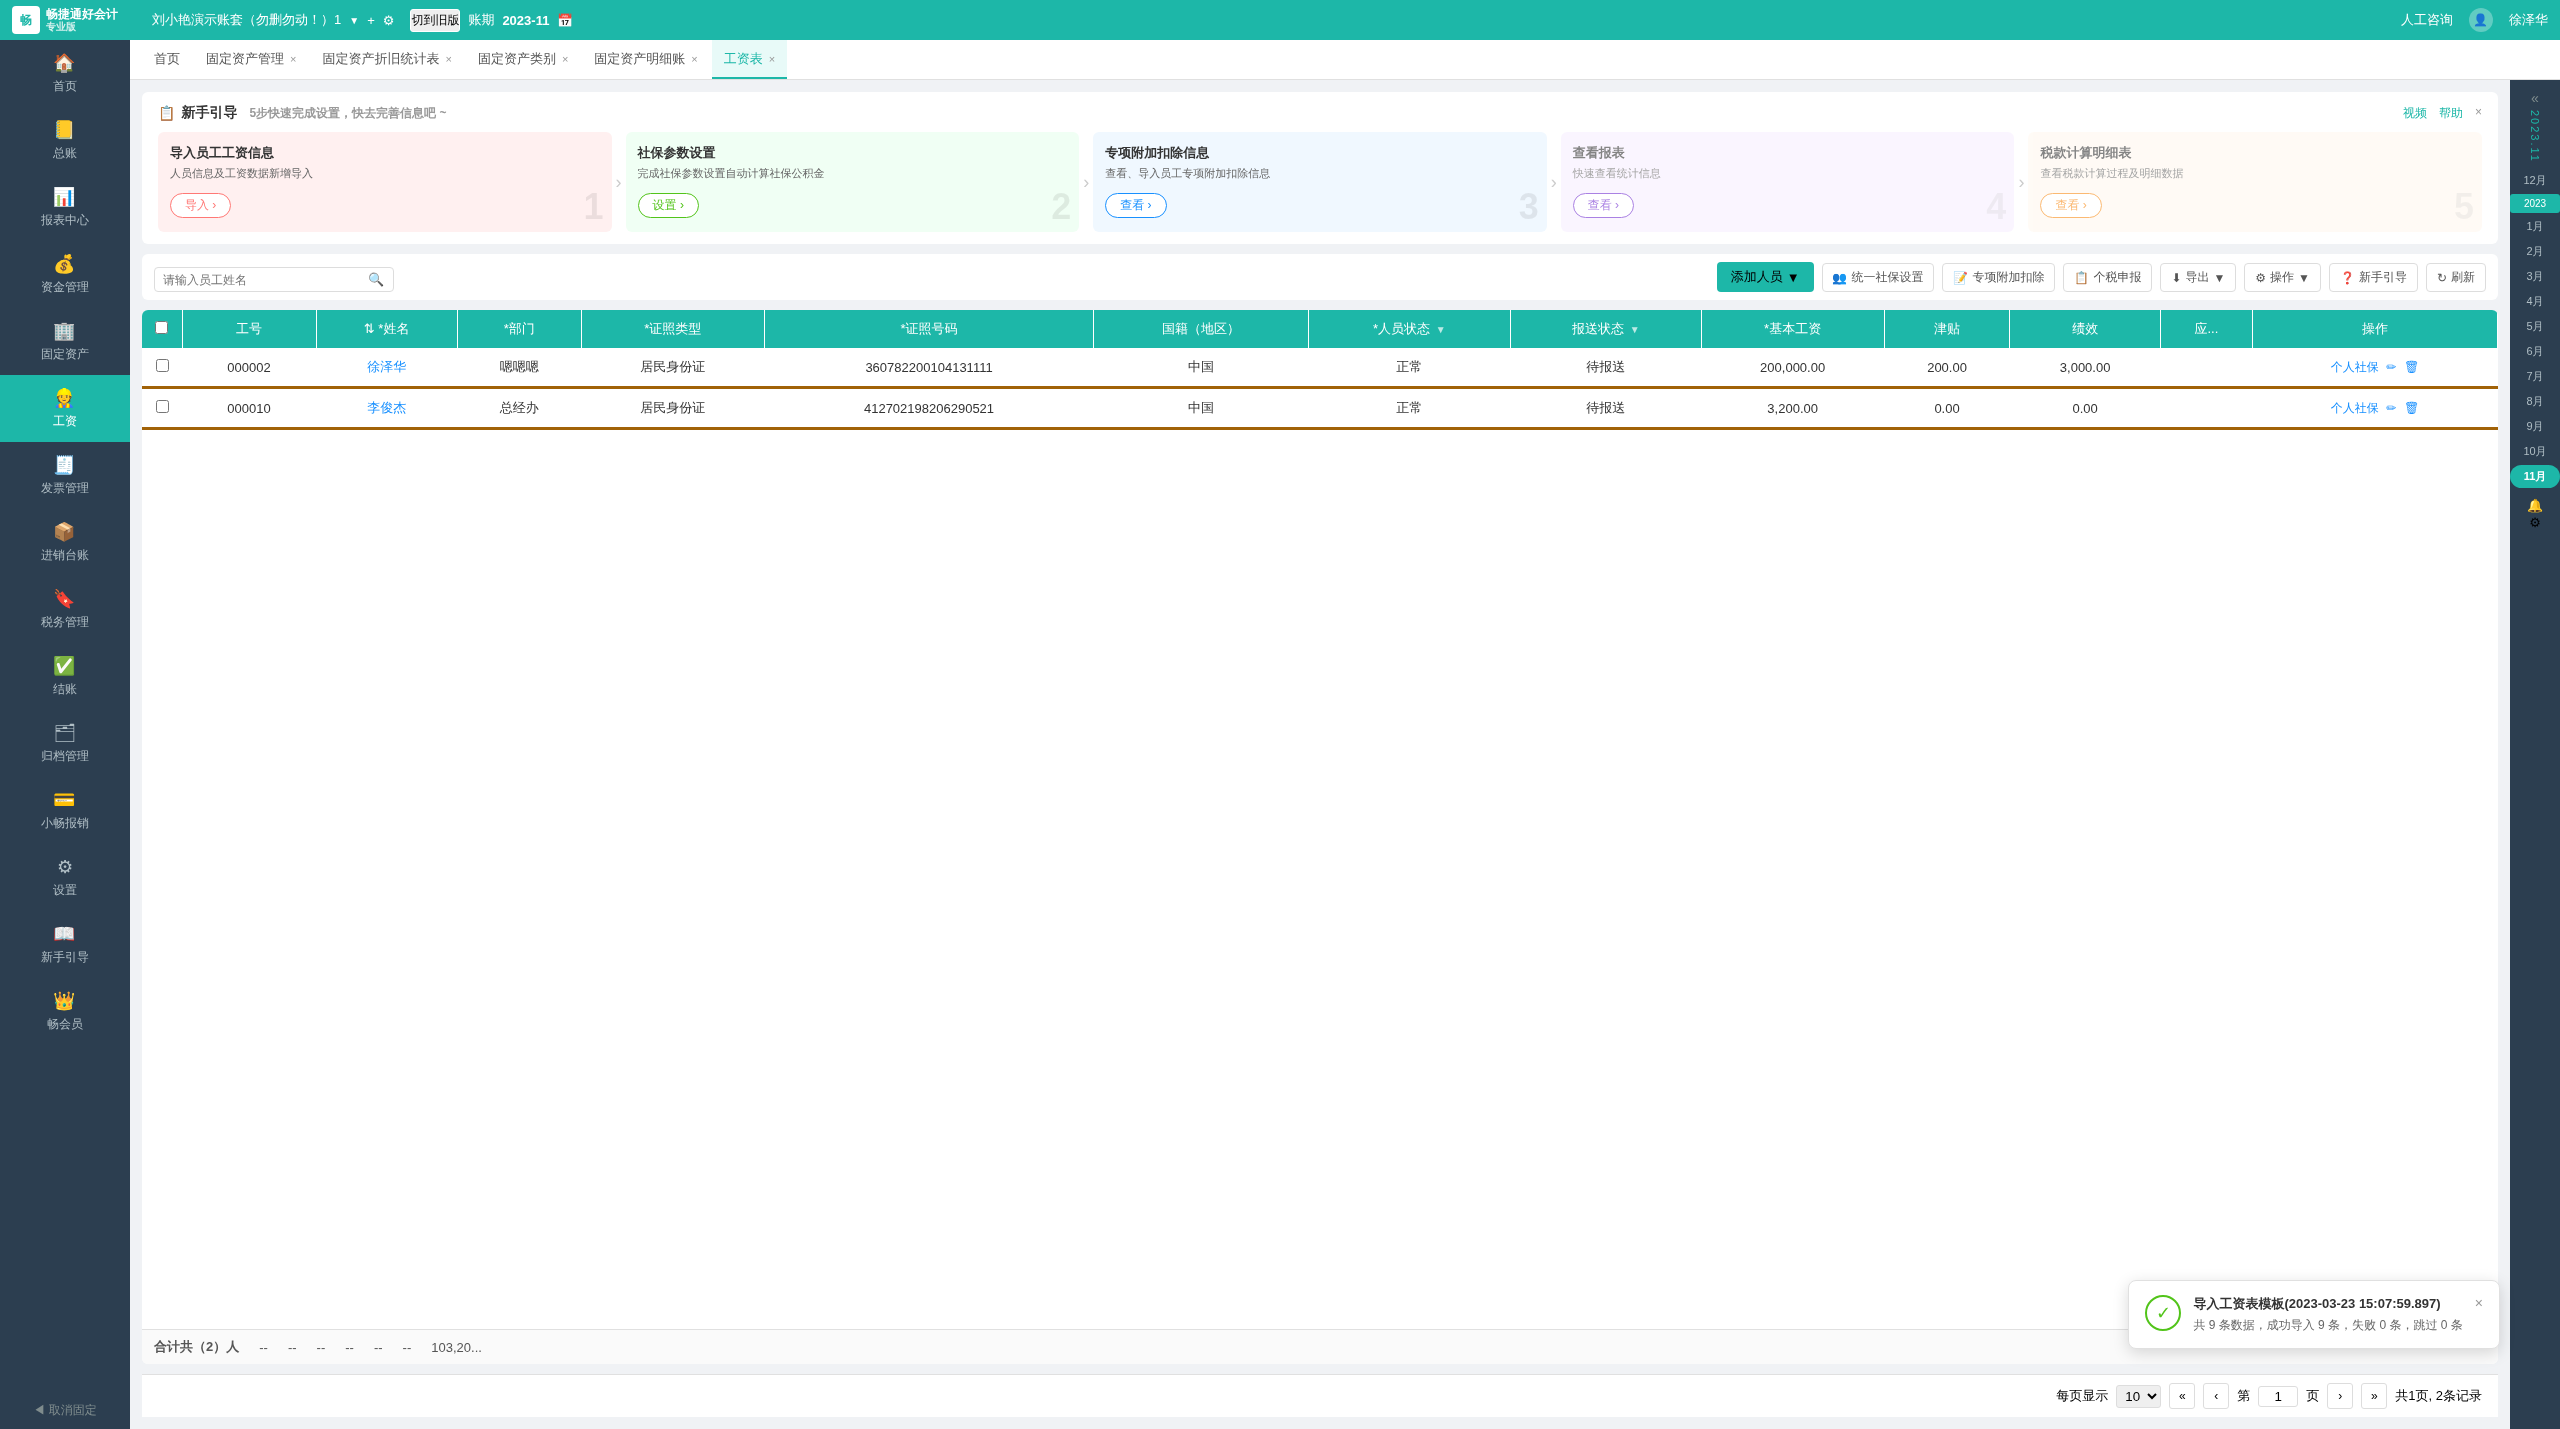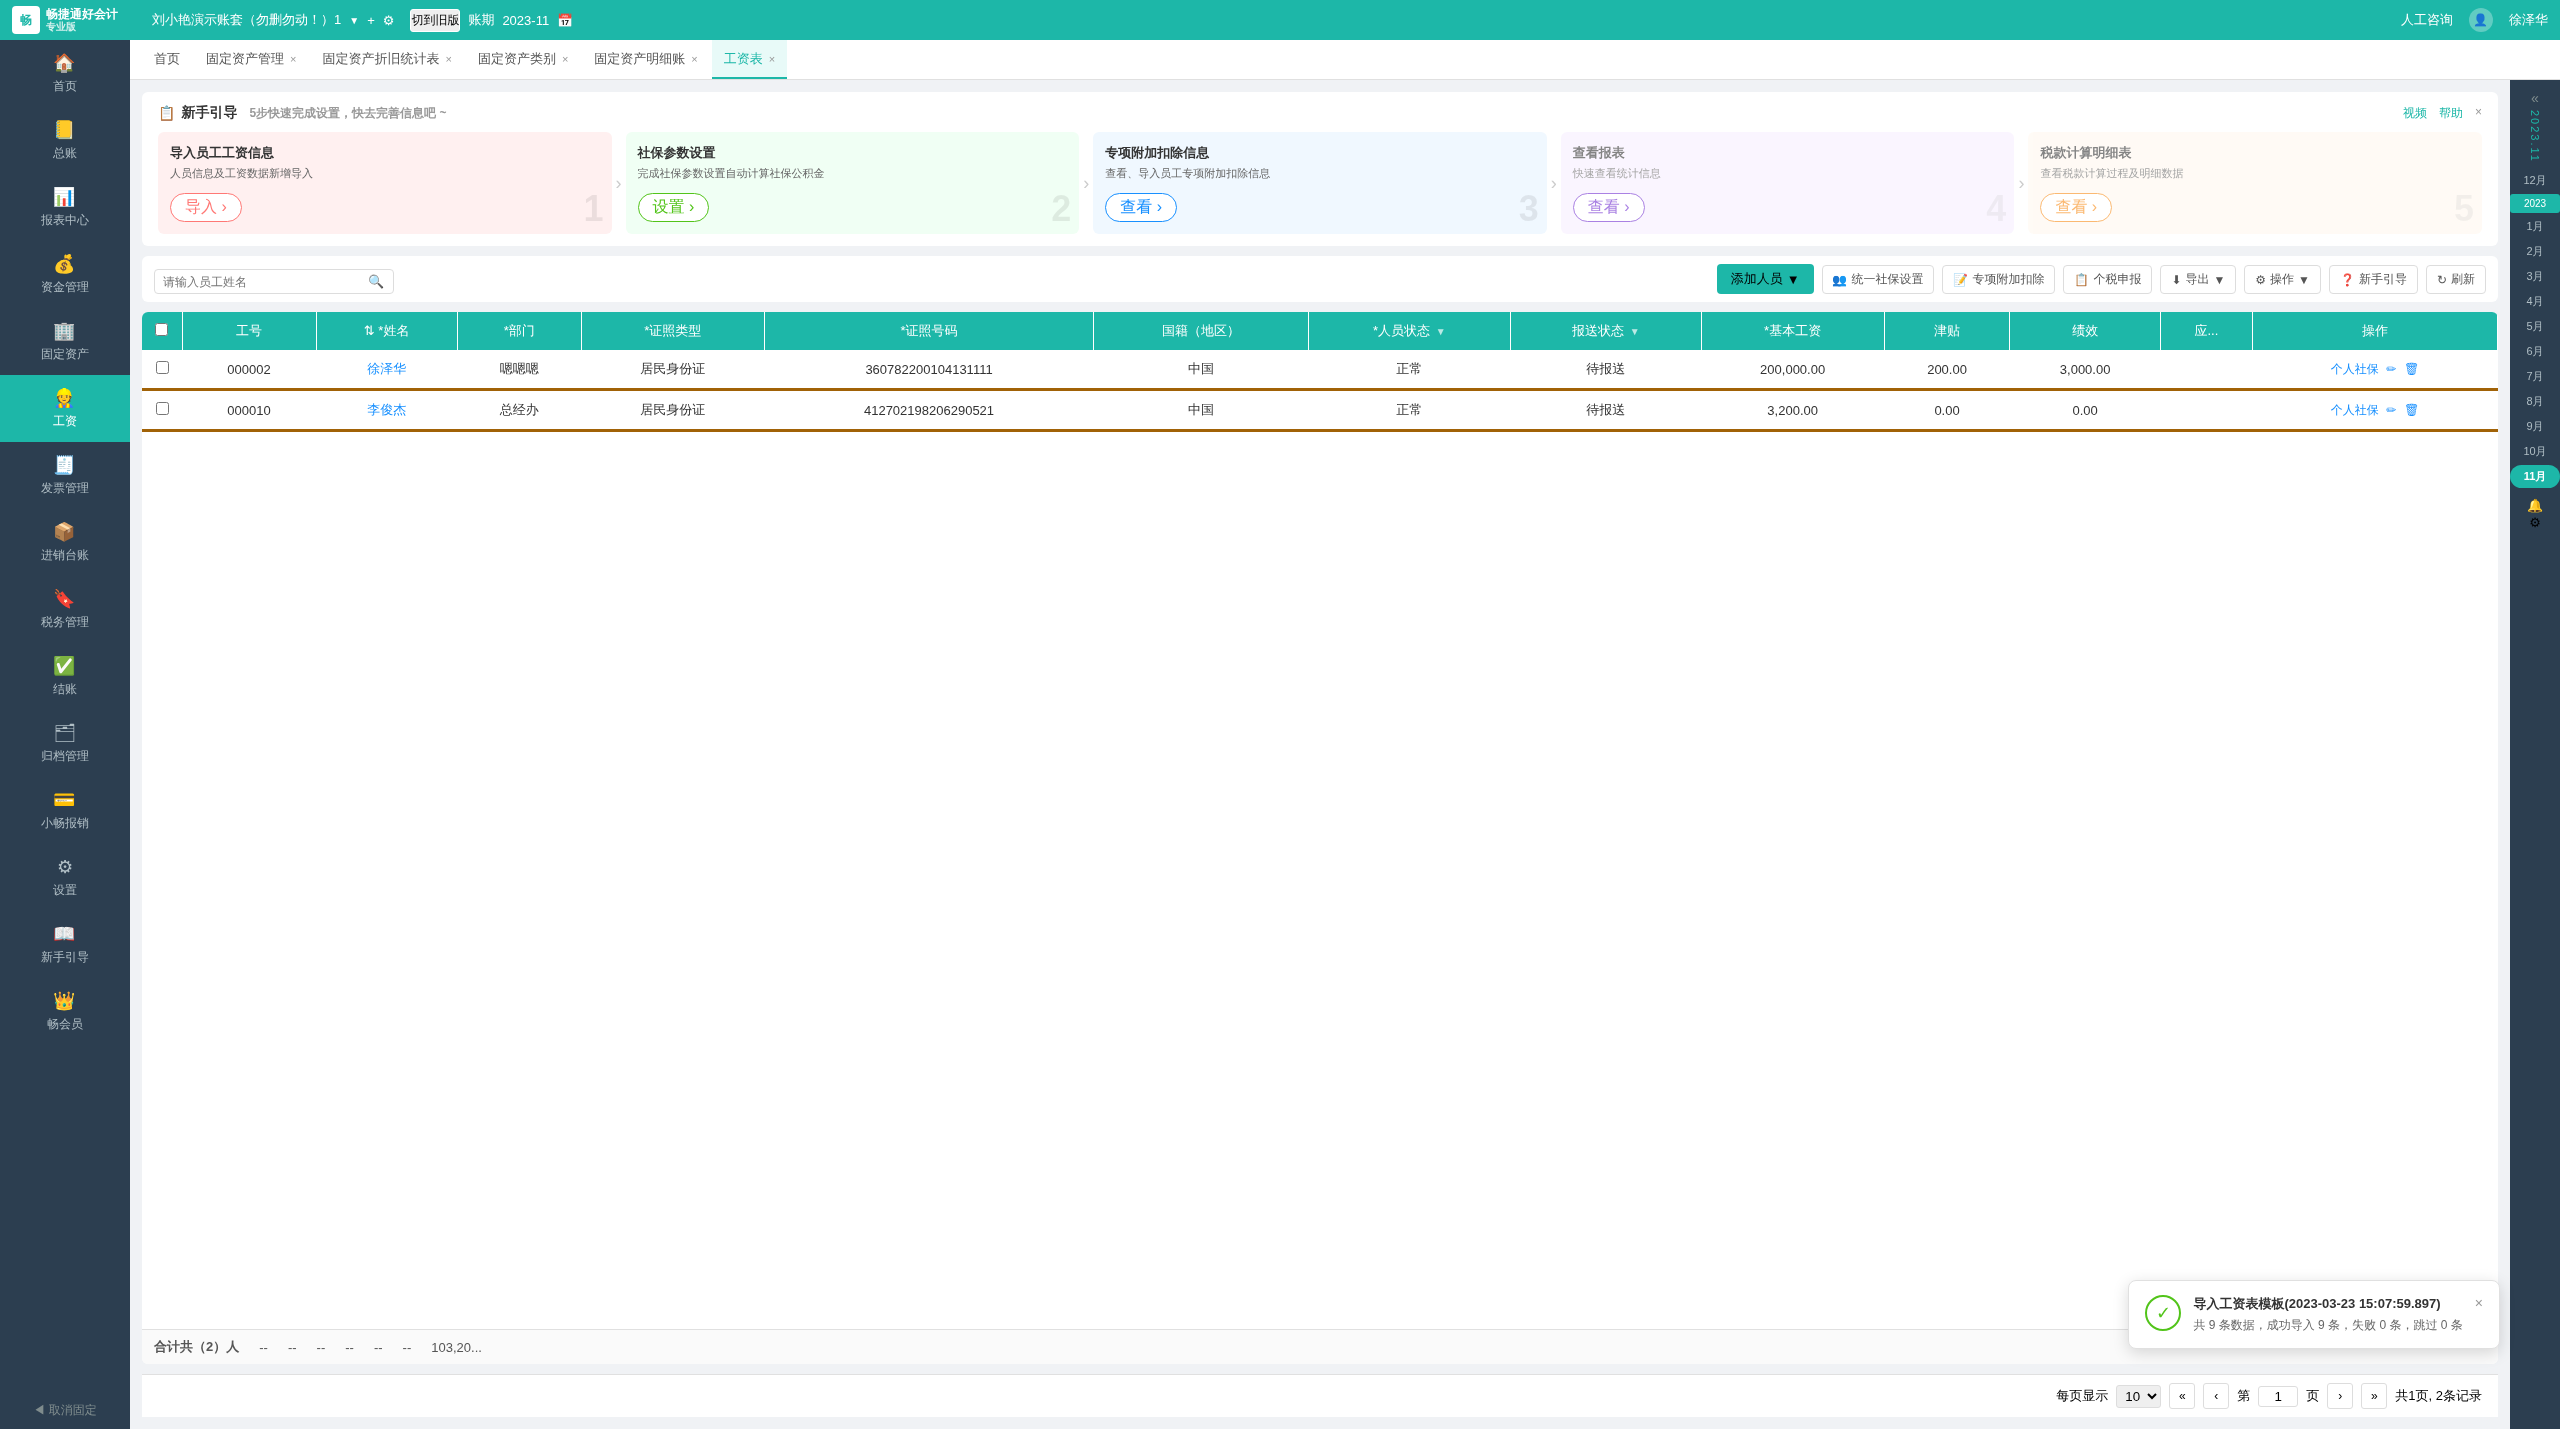--- a/index.html
+++ b/index.html
@@ -191,21 +191,21 @@
       position: absolute;
       right: 8px;
       bottom: 4px;
     }
     .step-title { font-size: 13px; font-weight: bold; color: #333; margin-bottom: 4px; }
     .step-desc { font-size: 11px; color: #666; margin-bottom: 8px; line-height: 1.4; }
     .step-btn {
       display: inline-block;
       padding: 3px 14px;
       border-radius: 20px;
-      font-size: 16px;
+      font-size: 12px;
       cursor: pointer;
       border: none;
       margin-top: 4px;
     }
     .step-btn-red { background: white; border: 1px solid #ff7875; color: #ff7875; }
     .step-btn-green { background: white; border: 1px solid #52c41a; color: #52c41a; }
     .step-btn-blue { background: white; border: 1px solid #1890ff; color: #1890ff; }
     .step-btn-purple { background: white; border: 1px solid #722ed1; color: #722ed1; }
     .step-btn-orange { background: white; border: 1px solid #fa8c16; color: #fa8c16; }
 
@@ -465,21 +465,21 @@
       <span style="font-size:10px;opacity:0.8;">专业版</span>
     </div>
   </div>
   <div class="account-info">
     <span>刘小艳演示账套（勿删勿动！）1</span>
     <span class="dropdown-arrow">▼</span>
     <span style="cursor:pointer;">+</span>
     <span style="cursor:pointer;">⚙</span>
     <button class="version-btn">切到旧版</button>
     <span>账期</span>
-    <span style="font-weight:normal;">2023-11</span>
+    <span style="font-weight:bold;">2023-11</span>
     <span style="cursor:pointer;">📅</span>
   </div>
   <div class="spacer"></div>
   <div class="right-tools">
     <span style="cursor:pointer;">人工咨询</span>
     <span style="width:24px;height:24px;background:rgba(255,255,255,0.3);border-radius:50%;display:inline-flex;align-items:center;justify-content:center;font-size:12px;">👤</span>
     <span>徐泽华</span>
   </div>
 </div>
 

